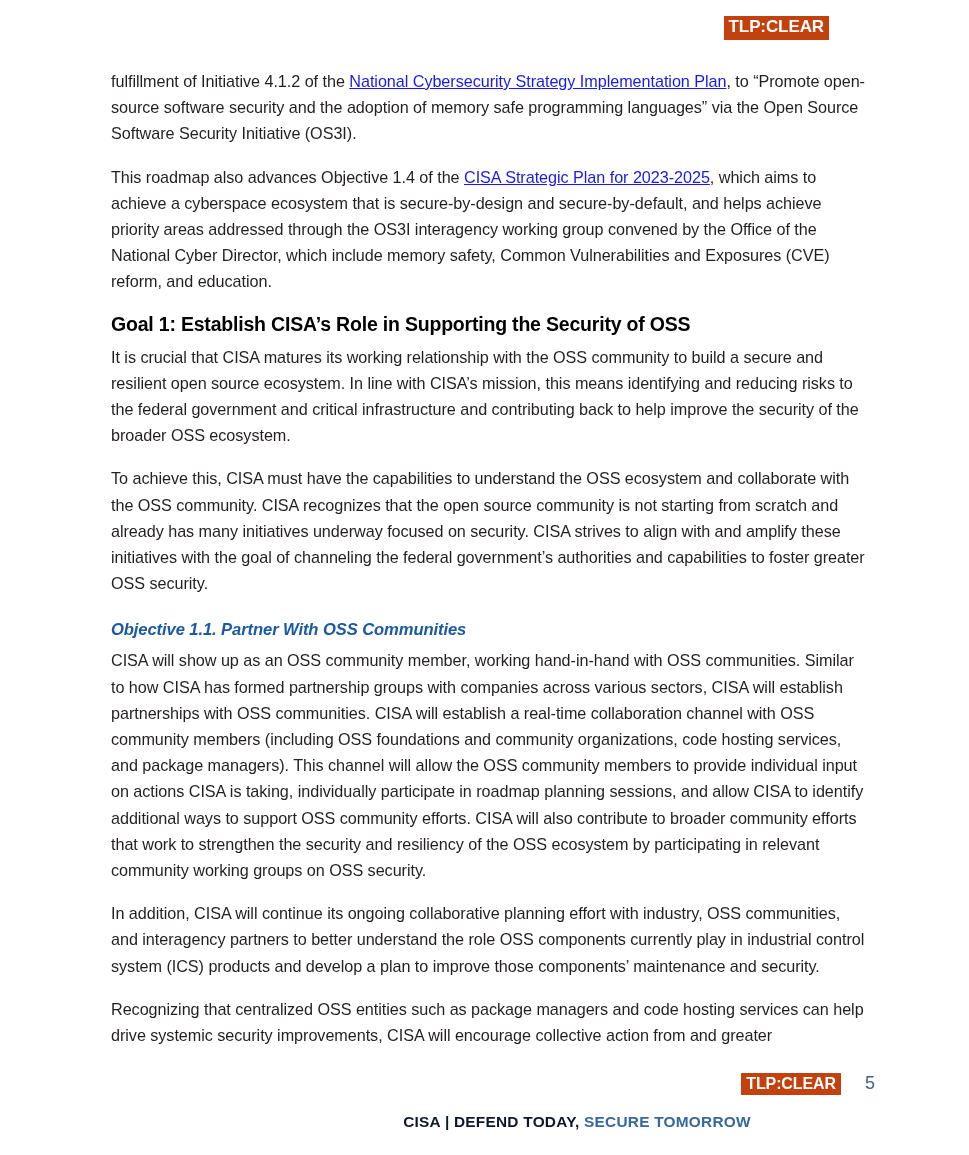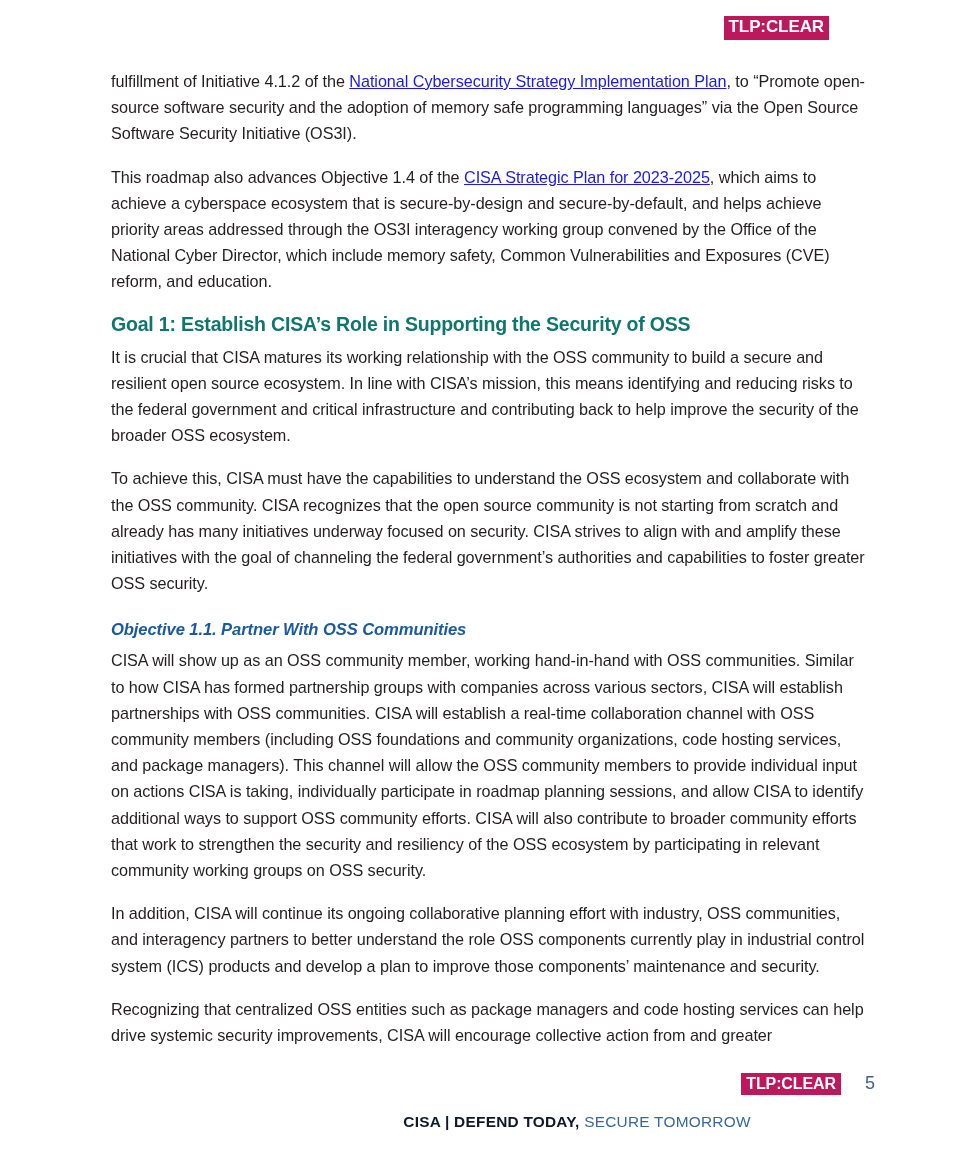--- a/index.html
+++ b/index.html
@@ -31,21 +31,21 @@
     left: 0;
     width: 969px;
     height: 24px;
     display: flex;
     justify-content: flex-end;
     padding-right: 140px;
     box-sizing: border-box;
   }
   .tlp-badge {
     display: inline-block;
-    background: #be185d;
+    background: #c2410c;
     color: #ffffff;
     font-weight: bold;
     font-size: 17px;
     line-height: 20px;
     letter-spacing: -0.1px;
     padding: 1px 5px 2px 5px;
     font-family: "Liberation Sans", sans-serif;
     white-space: nowrap;
   }
 
@@ -78,21 +78,21 @@
     font-weight: bold;
     color: #1b5aa0;
     letter-spacing: -0.2px;
   }
 
   h2.goal-title {
     margin: 9px 0 7px 0;
     font-size: 19.5px;
     line-height: 25px;
     font-weight: bold;
-    color: #0f766e;
+    color: #000000;
     letter-spacing: -0.2px;
   }
 
   h3.objective-title {
     margin: 23px 0 6px 0;
     font-size: 16.6px;
     line-height: 22px;
     font-weight: bold;
     font-style: italic;
     color: #1b5aa0;
@@ -140,21 +140,21 @@
     box-sizing: border-box;
     font-size: 15.4px;
     line-height: 20px;
     letter-spacing: 0.25px;
   }
   .tagline-strong {
     font-weight: bold;
     color: #0f172a;
   }
   .tagline-light {
-    font-weight: normal;
+    font-weight: bold;
     color: #37689b;
   }
 </style>
 </head>
 <body>
 
 <div class="page">
 
   <div class="tlp-header">
     <span class="tlp-badge">TLP:CLEAR</span>

